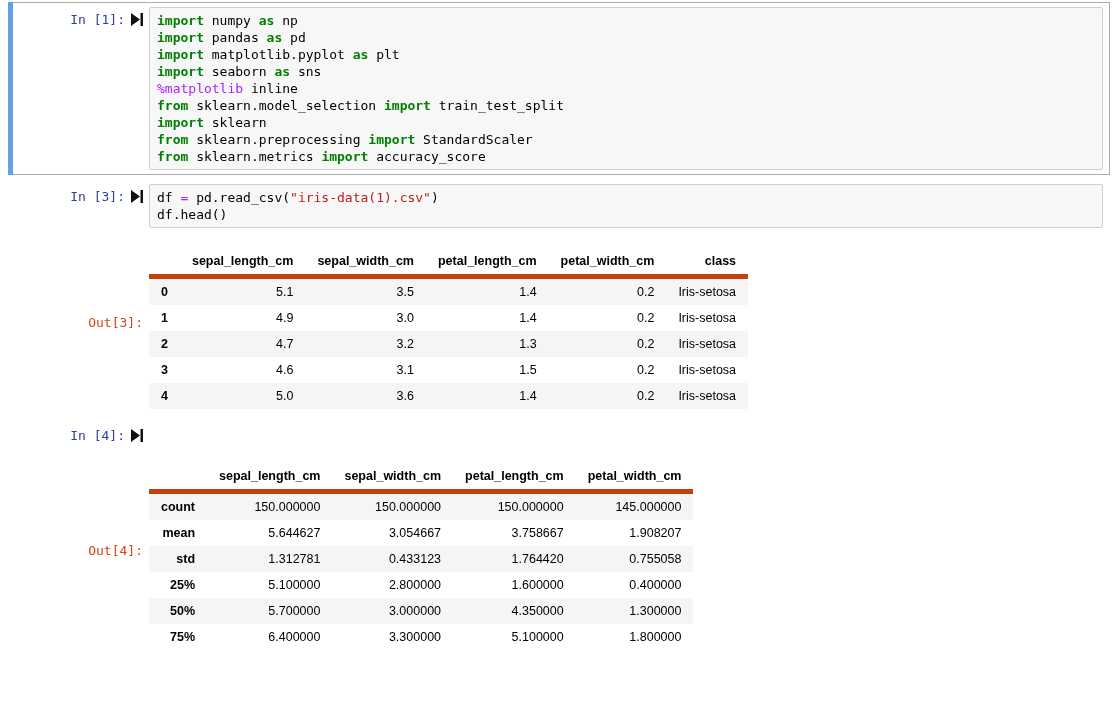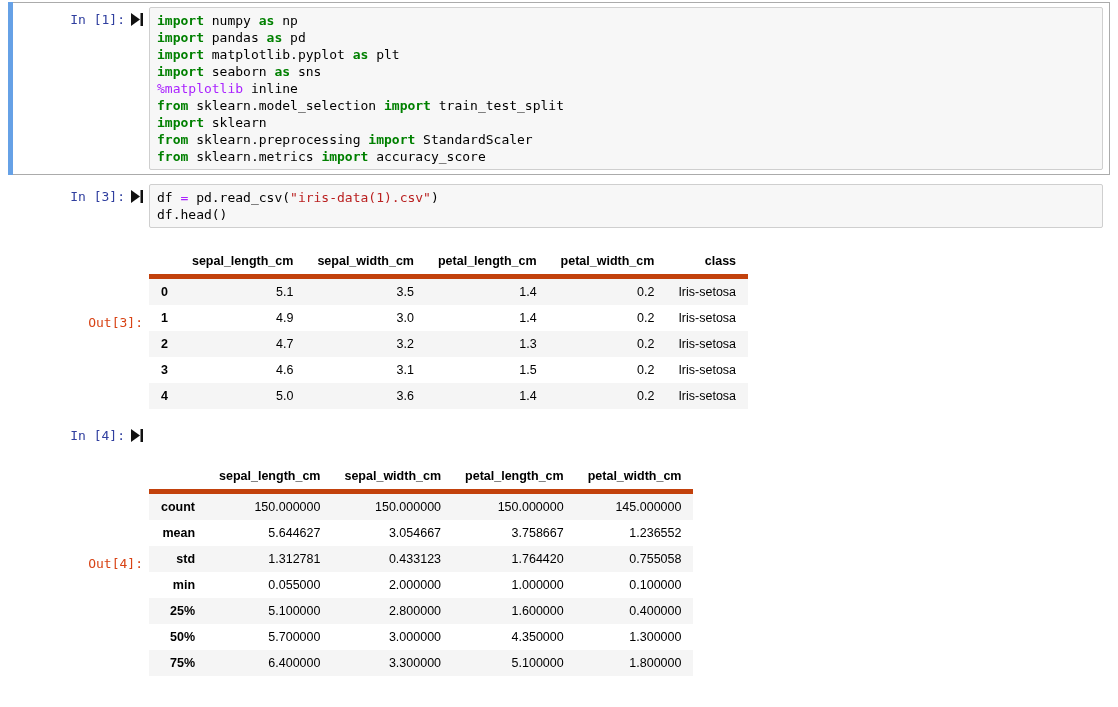--- a/index.html
+++ b/index.html
@@ -242,37 +242,30 @@
                 <td>150.000000</td>
                 <td>150.000000</td>
                 <td>150.000000</td>
                 <td>145.000000</td>
               </tr>
               <tr>
                 <th>mean</th>
                 <td>5.644627</td>
                 <td>3.054667</td>
                 <td>3.758667</td>
-                <td>1.236552</td>
+                <td>1.908207</td>
               </tr>
               <tr>
                 <th>std</th>
                 <td>1.312781</td>
                 <td>0.433123</td>
                 <td>1.764420</td>
                 <td>0.755058</td>
               </tr>
               <tr>
-                <th>min</th>
-                <td>0.055000</td>
-                <td>2.000000</td>
-                <td>1.000000</td>
-                <td>0.100000</td>
-              </tr>
-              <tr>
                 <th>25%</th>
                 <td>5.100000</td>
                 <td>2.800000</td>
                 <td>1.600000</td>
                 <td>0.400000</td>
               </tr>
               <tr>
                 <th>50%</th>
                 <td>5.700000</td>
                 <td>3.000000</td>

